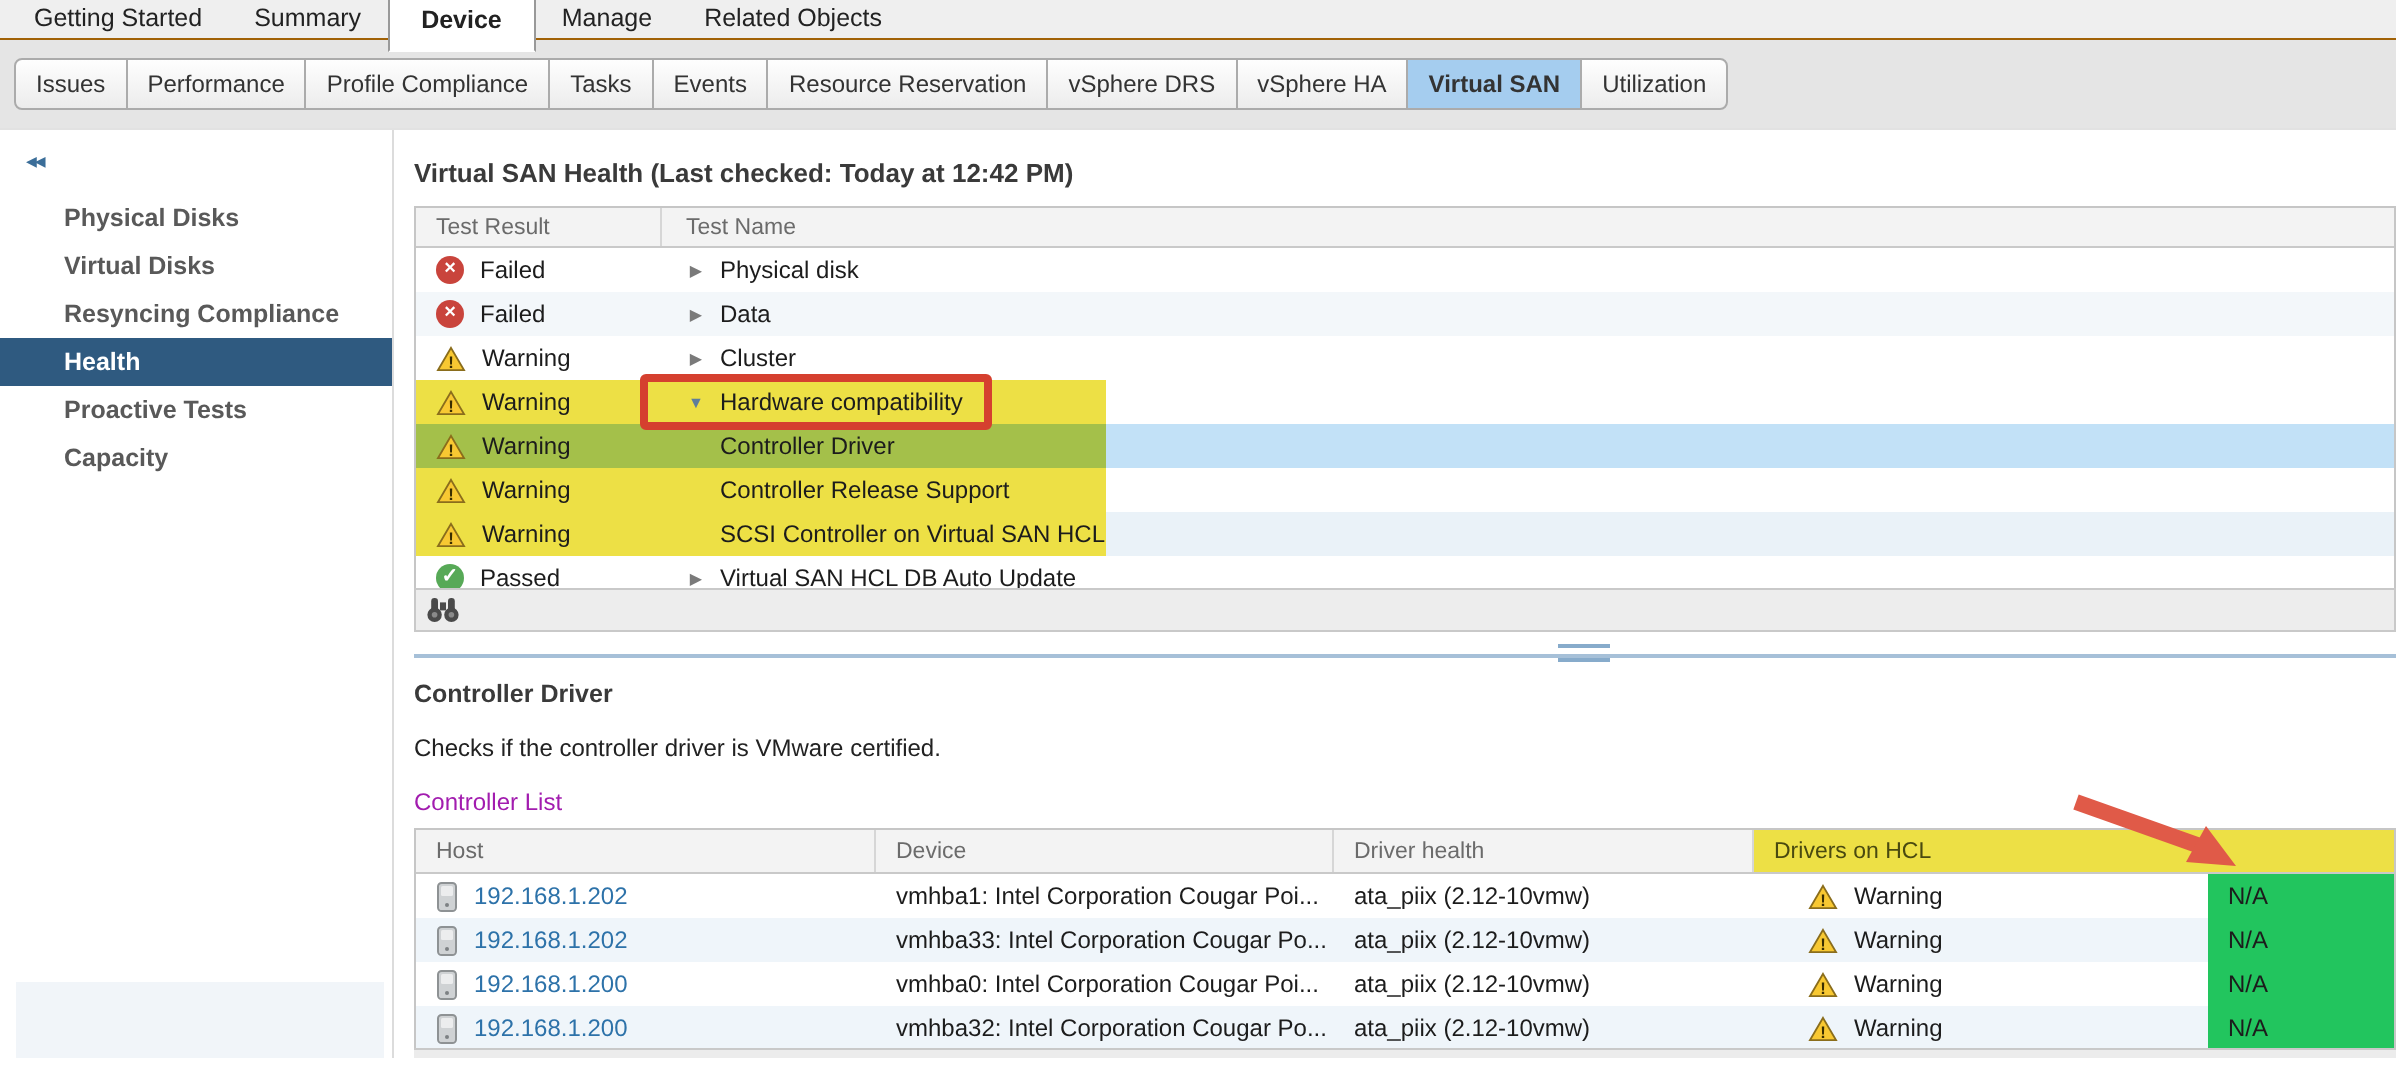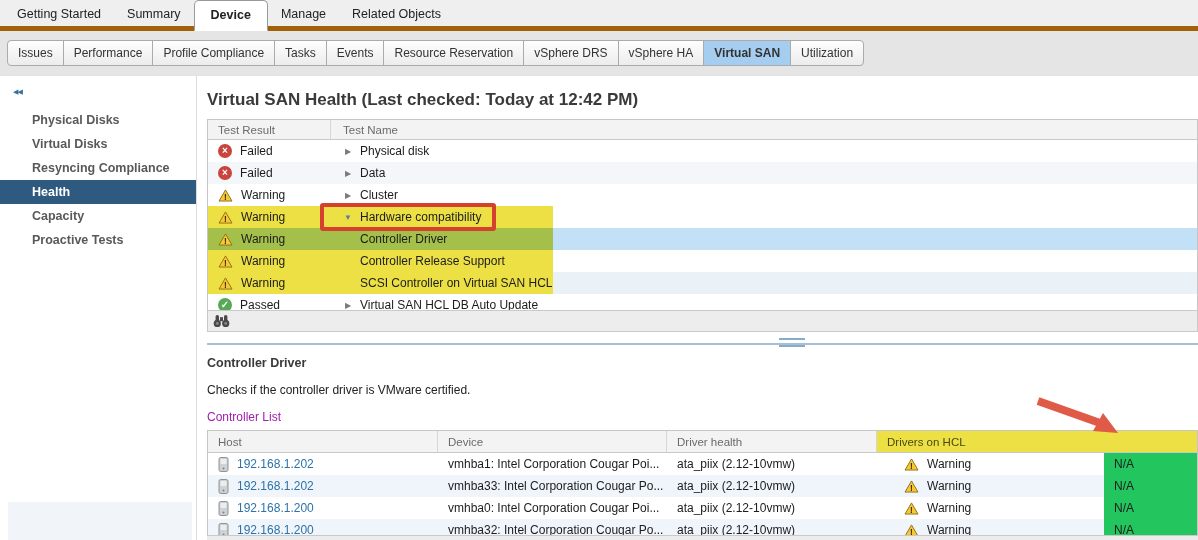--- a/index.html
+++ b/index.html
@@ -1,21 +1,21 @@
 <!DOCTYPE html>
 <html><head>
 <meta charset="utf-8">
 <style>
   * { margin:0; padding:0; box-sizing:border-box; }
   html,body { width:1198px; height:540px; overflow:hidden; background:#fff;
     font-family:"Liberation Sans", sans-serif; font-size:12px; color:#1c1c1c; }
 
   
-  .topbar { height:31px; background:#efefef; border-bottom:5px solid #a16207;
-    display:flex; align-items:flex-start; padding-left:4px; }
+  .topbar { height:20px; background:#efefef; border-bottom:1px solid #a16207;
+    display:flex; align-items:center; padding-left:4px; }
   .toptab { padding:7px 13px 8px; font-size:12.5px; color:#222; cursor:default; }
   .toptab.active { background:#fff; border:1px solid #999; border-bottom:1px solid #fff;
     border-radius:5px 5px 0 0; font-weight:bold; margin-bottom:-1px; padding:7px 16px 8px; }
 
   
   .subtabs { background:#e5e5e5; padding:9px 0 9px 8px; display:flex; border-bottom:1px solid #e2e2e2; }
   .subtab { border:1px solid #ababab; margin-left:-1px; padding:5px 10px; font-size:12px;
     color:#333; background:linear-gradient(#fefefe,#ececec); white-space:nowrap; }
   .subtab.first { border-radius:4px 0 0 4px; }
   .subtab.last  { border-radius:0 4px 4px 0; }
@@ -23,21 +23,21 @@
 
   
   .content { display:flex; height:464px; }
   .sidebar { width:197px; border-right:1px solid #dcdcdc; padding-top:8px; position:relative; background:#fff; }
   .collapse { margin:4px 0 12px 13px; font-size:7px; letter-spacing:-1px; color:#3b6e99; }
   .side-item { padding:5px 0 5px 32px; font-weight:bold; color:#595959; font-size:12.5px; cursor:default; }
   .side-item.selected { background:#2f5a80; color:#fff; }
   .side-bottom-tint { position:absolute; left:8px; right:4px; bottom:0; height:38px; background:#f1f5f9; }
 
   .main { flex:1; position:relative; padding-left:10px; overflow:hidden; }
-  .pane-title { font-weight:bold; font-size:17px; color:#3a3a3a; margin-top:14px; }
+  .pane-title { font-weight:bold; font-size:13px; color:#3a3a3a; margin-top:14px; }
 
   
   .htable { margin-top:9px; border:1px solid #c6c6c6; border-bottom:none; }
   .hhead { display:flex; height:20px; background:#f3f3f3; border-bottom:1px solid #c9c9c9;
     color:#6b6b6b; font-size:11.5px; align-items:center; }
   .hhead .c1 { width:123px; padding-left:10px; border-right:1px solid #d6d6d6; height:100%; display:flex; align-items:center; }
   .hhead .c2 { flex:1; padding-left:12px; }
   .hrow { display:flex; height:22px; align-items:center; position:relative; }
   .hrow.stripe { background:#f3f7fa; }
   .hrow.stripe2 { background:#eaf2f8; }
@@ -117,22 +117,22 @@
 </div>
 
 <div class="content">
 
   <div class="sidebar">
     <div class="collapse">◀◀</div>
     <div class="side-item">Physical Disks</div>
     <div class="side-item">Virtual Disks</div>
     <div class="side-item">Resyncing Compliance</div>
     <div class="side-item selected">Health</div>
+    <div class="side-item">Proactive Tests</div>
     <div class="side-item">Capacity</div>
-    <div class="side-item">Proactive Tests</div>
     <div class="side-bottom-tint"></div>
   </div>
 
   <div class="main">
     <div class="pane-title">Virtual SAN Health (Last checked: Today at 12:42 PM)</div>
 
     <div class="htable">
       <div class="hhead">
         <div class="c1">Test Result</div>
         <div class="c2">Test Name</div>

